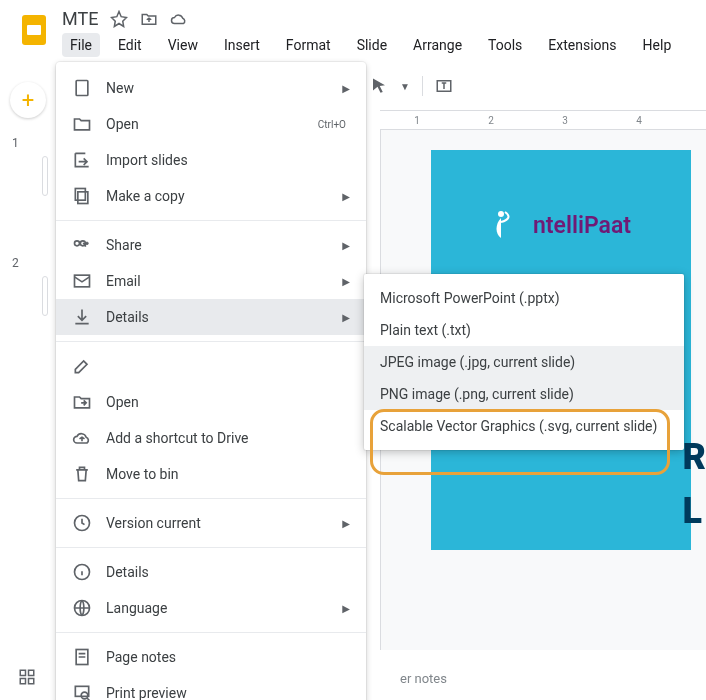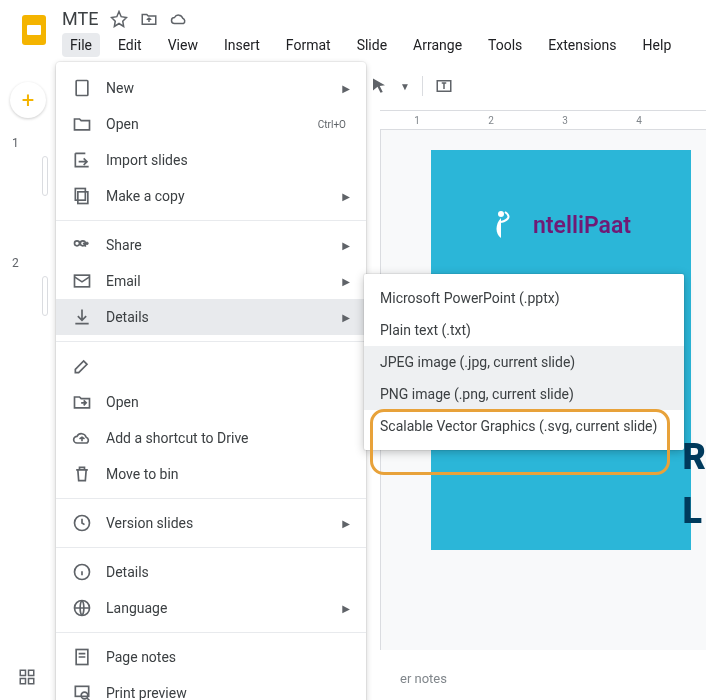--- a/index.html
+++ b/index.html
@@ -177,21 +177,21 @@
           <path d="M5 7h14M9 7V4h6v3M7 7l1 13h8l1-13"></path>
         </svg></span>
       <span class="label">Move to bin</span>
     </div>
     <div class="menu-sep"></div>
     <div class="menu-row">
       <span class="icon"><svg viewBox="0 0 24 24" fill="none" stroke="currentColor" stroke-width="2">
           <circle cx="12" cy="12" r="9"></circle>
           <path d="M12 7v5l3 2"></path>
         </svg></span>
-      <span class="label">Version slides</span>
+      <span class="label">Version current</span>
       <span class="arrow">▶</span>
     </div>
     <div class="menu-sep"></div>
     <div class="menu-row">
       <span class="icon"><svg viewBox="0 0 24 24" fill="none" stroke="currentColor" stroke-width="2">
           <circle cx="12" cy="12" r="9"></circle>
           <path d="M12 8h0M12 11v5"></path>
         </svg></span>
       <span class="label">Details</span>
     </div>

